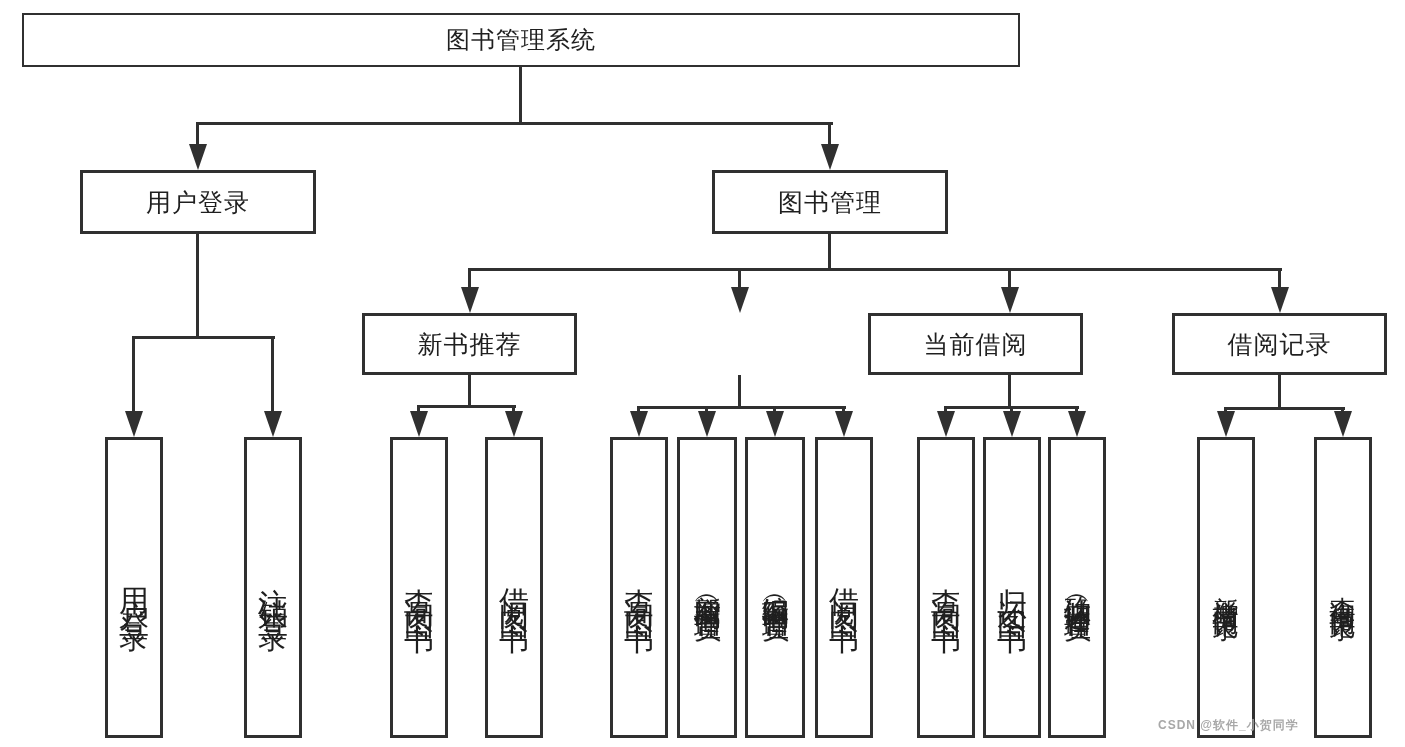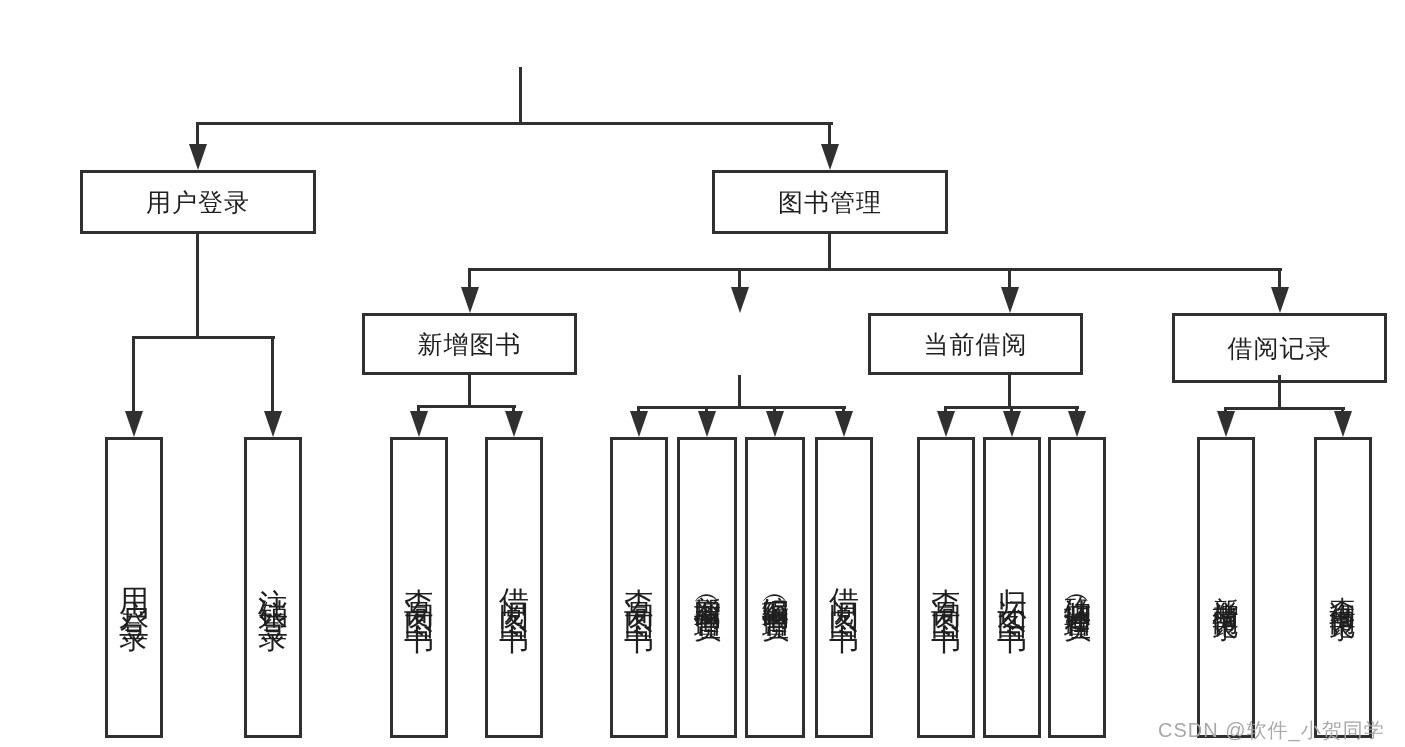--- a/index.html
+++ b/index.html
@@ -55,32 +55,34 @@
     position: absolute;
     width: 0; height: 0;
     border-left: 9px solid transparent;
     border-right: 9px solid transparent;
     border-top: 26px solid var(--line);
   }
   .watermark {
     position: absolute;
     left: 1158px;
     top: 717px;
-    font-size: 20px;
+    font-size: 12px;
     color: var(--watermark);
     letter-spacing: 1px;
     z-index: 5;
     white-space: nowrap;
+    font-weight: bold;
   }
 </style>
 </head>
 <body>
 
 <div class="canvas">
 
+  <div class="box root" style="left:22px; top:13px; width:998px; height:54px;">图书管理系统</div>
 
   <div class="vl" style="left:519px; top:67px; height:57px;"></div>
   <div class="hl" style="left:197px; top:122px; width:636px;"></div>
   <div class="vl" style="left:196px; top:122px; height:26px;"></div>
   <div class="ar" style="left:189px; top:144px;"></div>
   <div class="vl" style="left:828px; top:122px; height:26px;"></div>
   <div class="ar" style="left:821px; top:144px;"></div>
 
   <div class="box" style="left:80px; top:170px; width:236px; height:64px;">用户登录</div>
   <div class="box" style="left:712px; top:170px; width:236px; height:64px;">图书管理</div>
@@ -96,23 +98,23 @@
   <div class="hl" style="left:468px; top:268px; width:814px;"></div>
   <div class="vl" style="left:468px;  top:268px; height:22px;"></div>
   <div class="ar" style="left:461px;  top:287px;"></div>
   <div class="vl" style="left:738px;  top:268px; height:22px;"></div>
   <div class="ar" style="left:731px;  top:287px;"></div>
   <div class="vl" style="left:1008px; top:268px; height:22px;"></div>
   <div class="ar" style="left:1001px; top:287px;"></div>
   <div class="vl" style="left:1278px; top:268px; height:22px;"></div>
   <div class="ar" style="left:1271px; top:287px;"></div>
 
-  <div class="box" style="left:362px; top:313px; width:215px; height:62px;">新增图书</div>
+  <div class="box" style="left:362px; top:313px; width:215px; height:62px;">新书推荐</div>
   <div class="box" style="left:868px; top:313px; width:215px; height:62px;">当前借阅</div>
-  <div class="box" style="left:1172px; top:313px; width:215px; height:70px;">借阅记录</div>
+  <div class="box" style="left:1172px; top:313px; width:215px; height:62px;">借阅记录</div>
 
   <div class="vl" style="left:468px; top:375px; height:33px;"></div>
   <div class="hl" style="left:417px; top:405px; width:99px;"></div>
   <div class="vl" style="left:417px; top:405px; height:9px;"></div>
   <div class="ar" style="left:410px; top:411px;"></div>
   <div class="vl" style="left:512px; top:405px; height:9px;"></div>
   <div class="ar" style="left:505px; top:411px;"></div>
 
   <div class="vl" style="left:738px; top:375px; height:34px;"></div>
   <div class="hl" style="left:637px; top:406px; width:209px;"></div>

